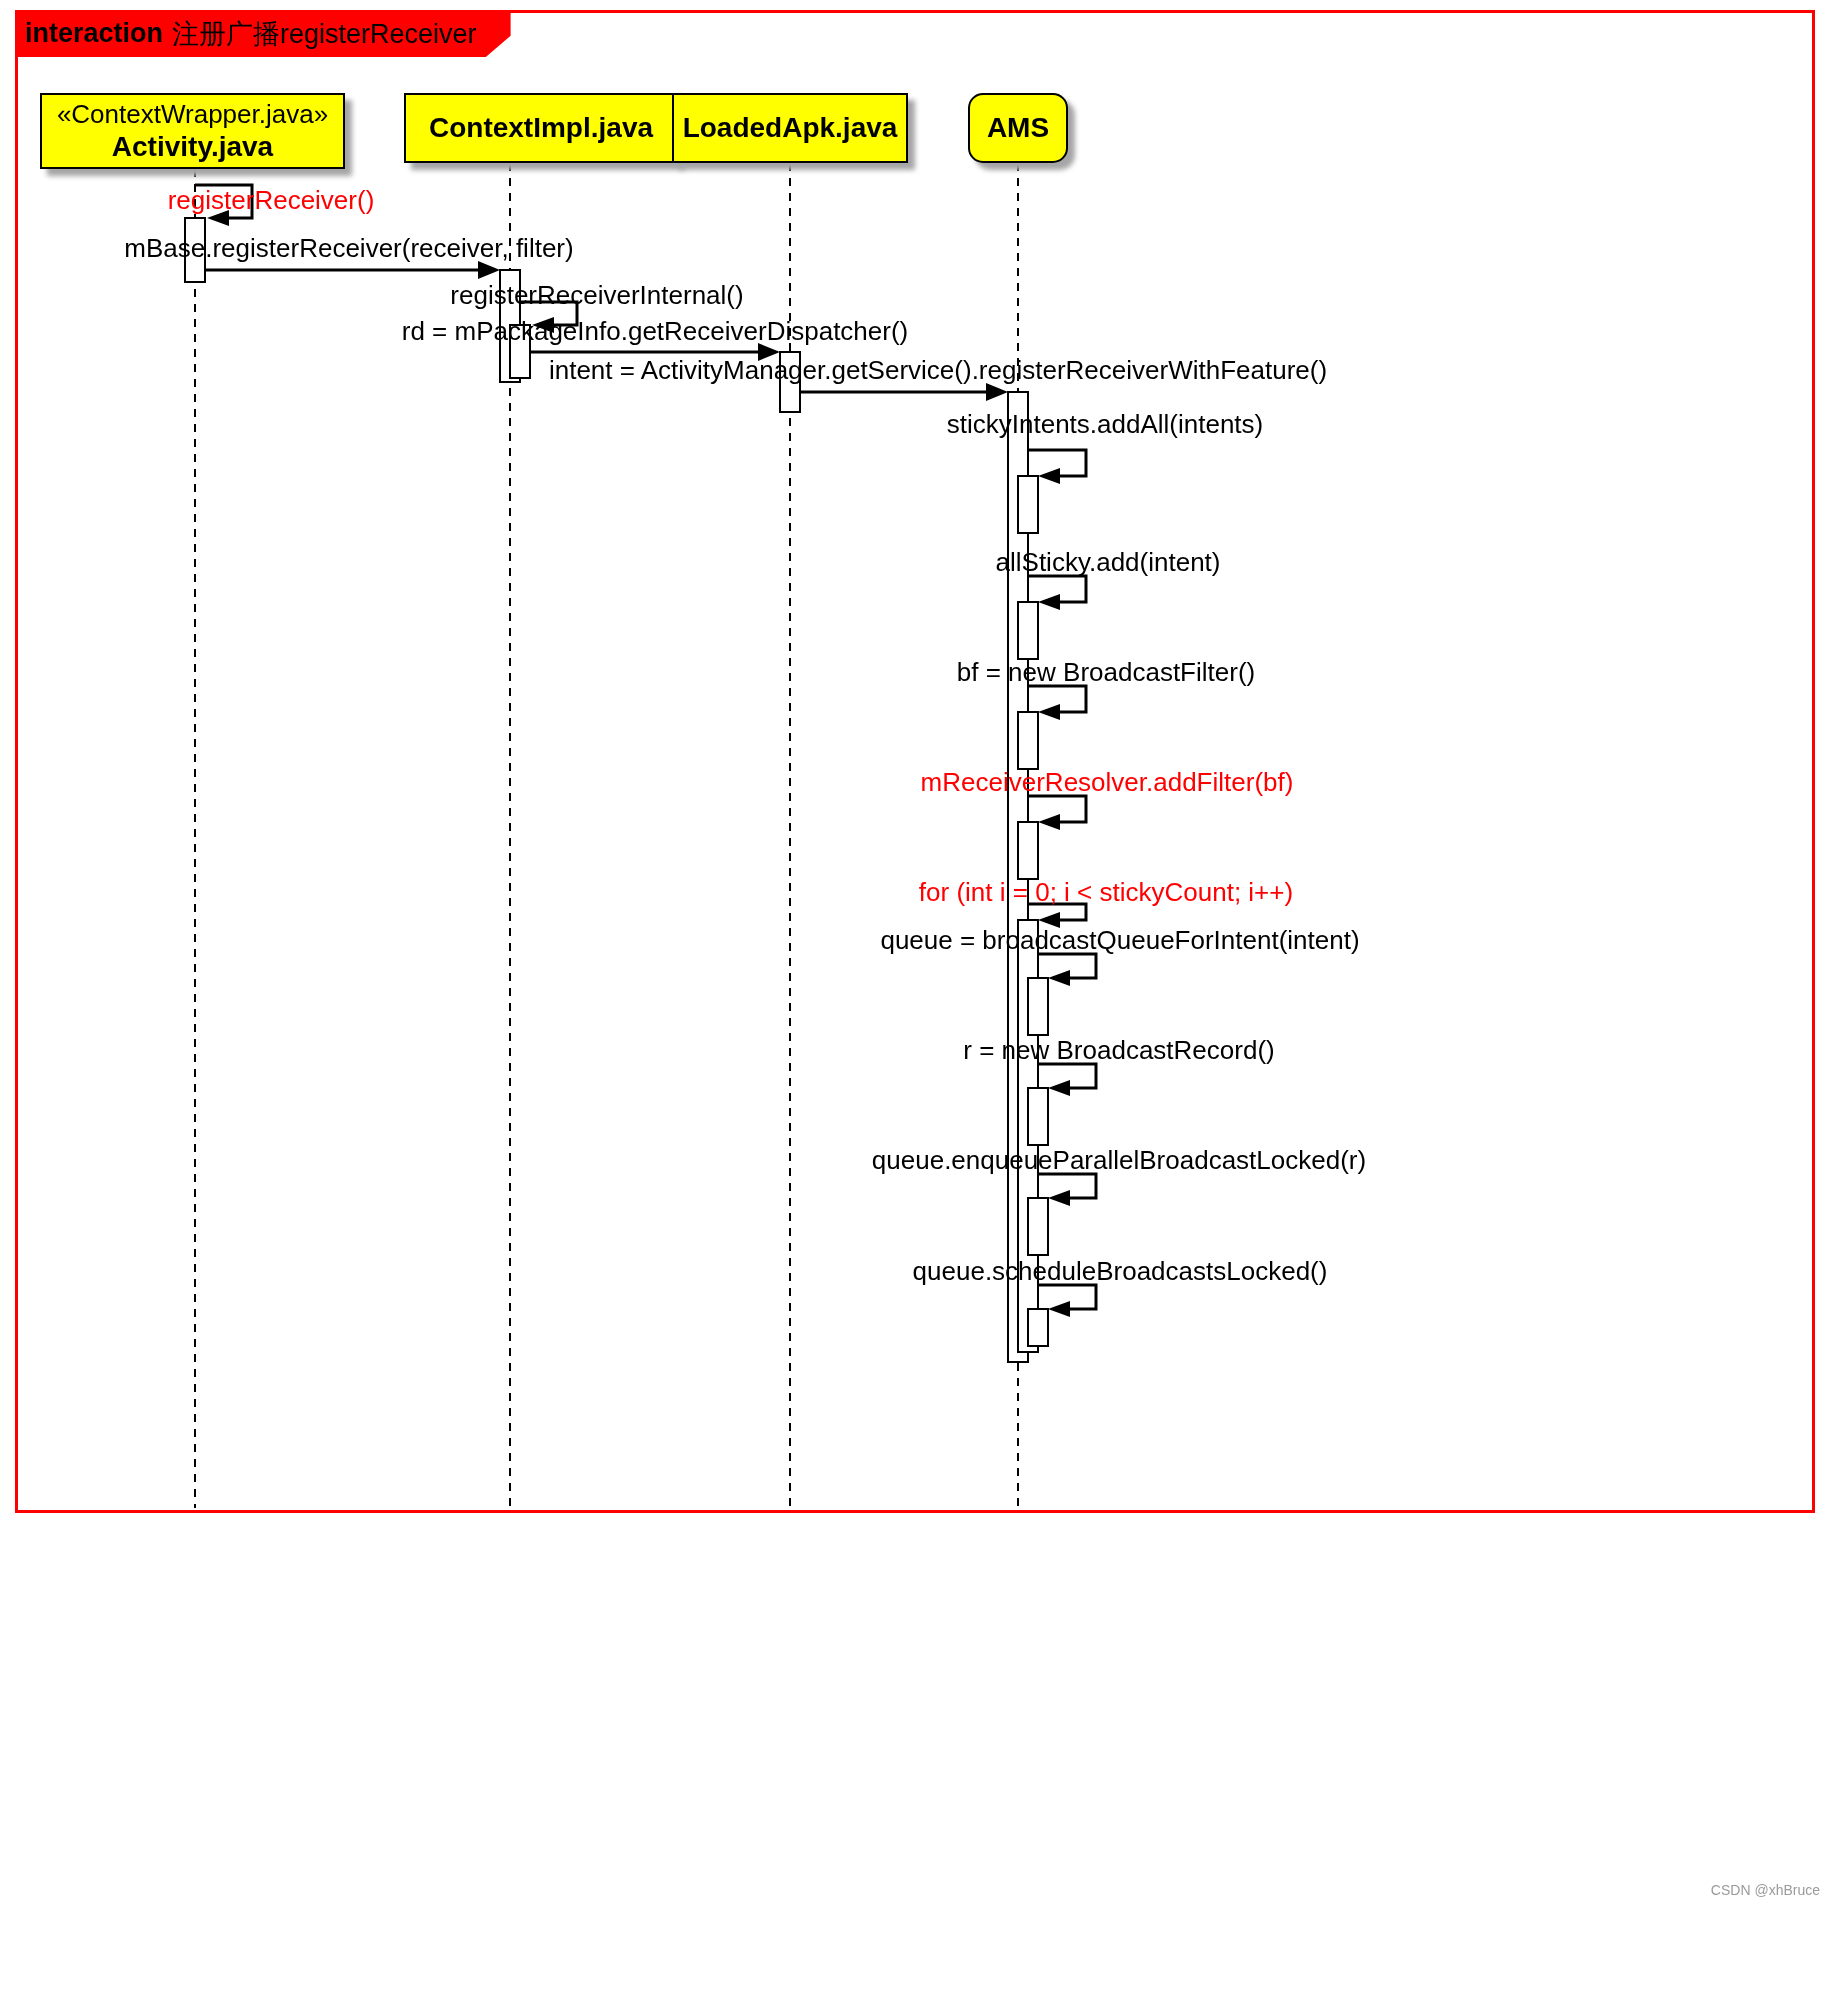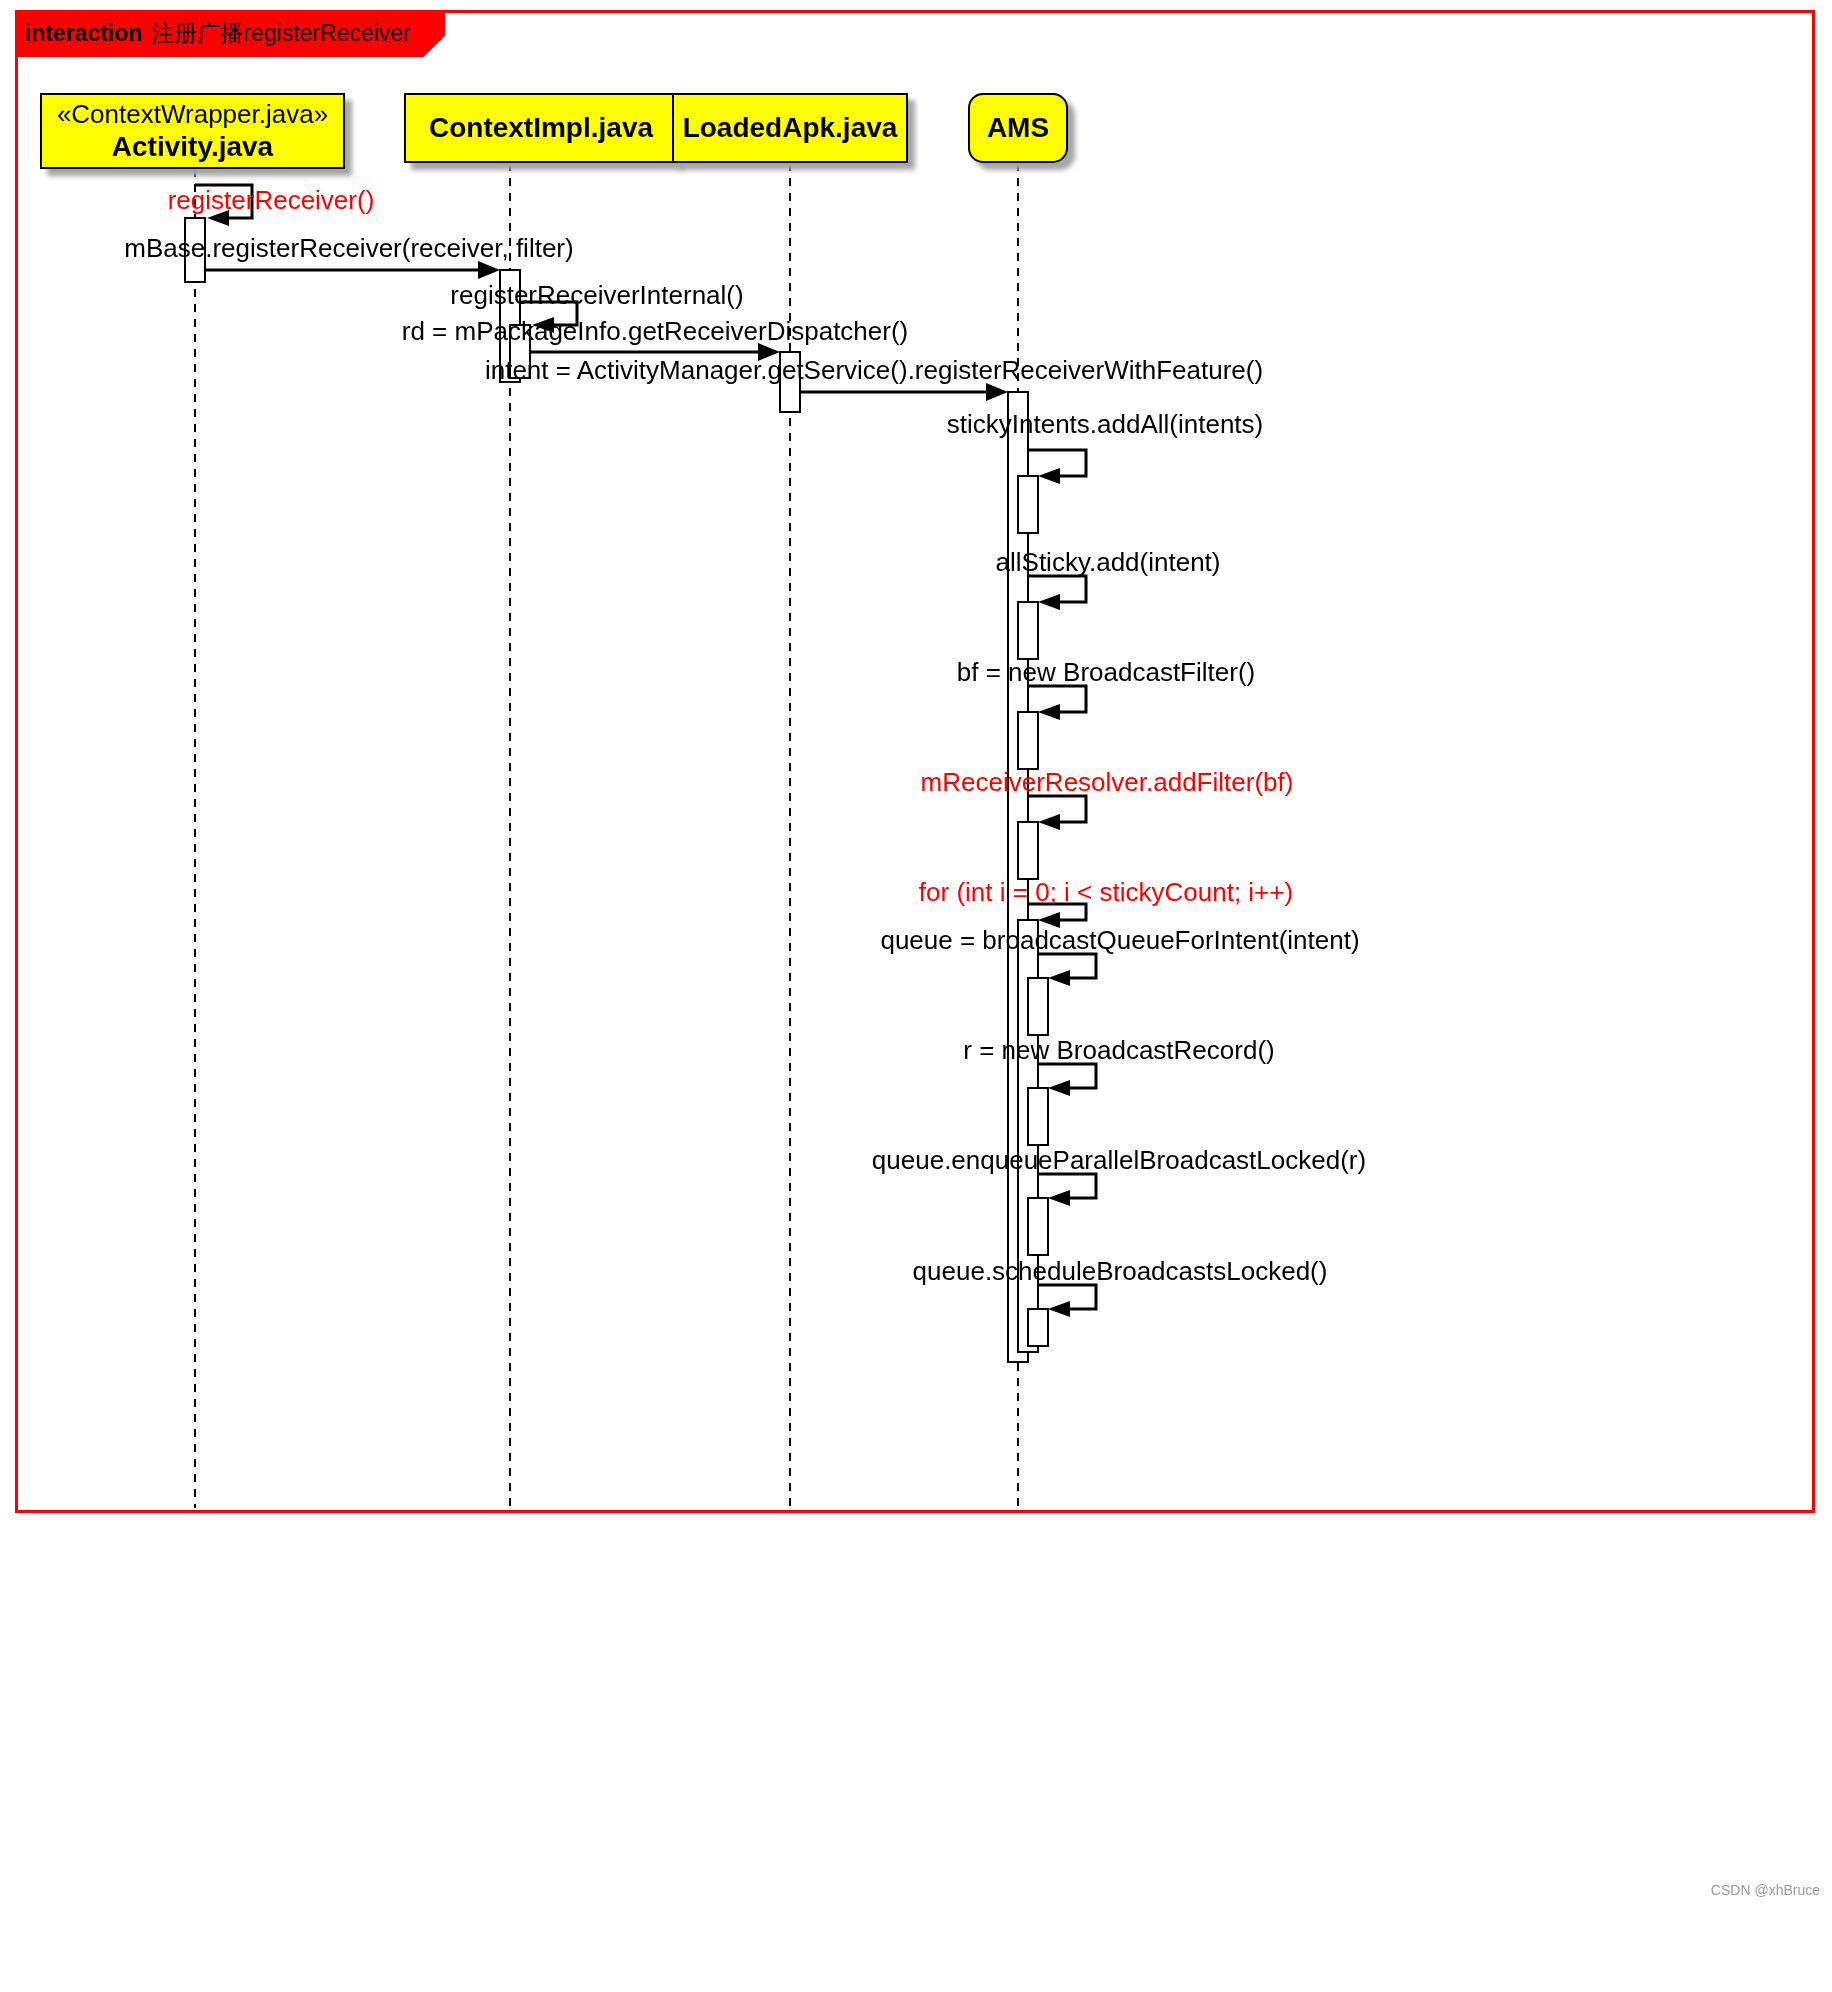--- a/index.html
+++ b/index.html
@@ -21,21 +21,21 @@
   }
   .frame-title{
     position:absolute;
     left:15px;top:10px;
     height:47px;
     background:#FF0000;
     color:#000000;
     display:flex;
     align-items:center;
     padding:0 34px 0 10px;
-    font-size:23px;
+    font-size:27px;
     clip-path:polygon(0 0,100% 0,100% 55%,95% 100%,0 100%);
     white-space:nowrap;
   }
   .frame-title .kw{font-weight:bold;margin-right:9px;}
   
   .participant{
     position:absolute;
     background:#FFFF00;
     border:2.5px solid #000000;
     box-sizing:border-box;
@@ -159,21 +159,21 @@
     <div class="pname">LoadedApk.java</div>
   </div>
   <div class="participant" style="left:968px;top:93px;width:100px;height:70px;border-radius:15px;">
     <div class="pname">AMS</div>
   </div>
 
   <div class="msg" style="left:271px;top:200px;" data-emphasis="red">registerReceiver()</div>
   <div class="msg" style="left:349px;top:248px;" data-emphasis="black">mBase.registerReceiver(receiver, filter)</div>
   <div class="msg" style="left:597px;top:295px;" data-emphasis="black">registerReceiverInternal()</div>
   <div class="msg" style="left:655px;top:331px;" data-emphasis="black">rd = mPackageInfo.getReceiverDispatcher()</div>
-  <div class="msg" style="left:874px;top:370px;" data-emphasis="black">intent = ActivityManager.getService().registerReceiverWithFeature()</div>
+  <div class="msg" style="left:938px;top:370px;" data-emphasis="black">intent = ActivityManager.getService().registerReceiverWithFeature()</div>
   <div class="msg" style="left:1105px;top:424px;" data-emphasis="black">stickyIntents.addAll(intents)</div>
   <div class="msg" style="left:1108px;top:562px;" data-emphasis="black">allSticky.add(intent)</div>
   <div class="msg" style="left:1106px;top:672px;" data-emphasis="black">bf = new BroadcastFilter()</div>
   <div class="msg" style="left:1107px;top:782px;" data-emphasis="red">mReceiverResolver.addFilter(bf)</div>
   <div class="msg" style="left:1106px;top:892px;" data-emphasis="red">for (int i = 0; i &lt; stickyCount; i++)</div>
   <div class="msg" style="left:1120px;top:940px;" data-emphasis="black">queue = broadcastQueueForIntent(intent)</div>
   <div class="msg" style="left:1119px;top:1050px;" data-emphasis="black">r = new BroadcastRecord()</div>
   <div class="msg" style="left:1119px;top:1160px;" data-emphasis="black">queue.enqueueParallelBroadcastLocked(r)</div>
   <div class="msg" style="left:1120px;top:1271px;" data-emphasis="black">queue.scheduleBroadcastsLocked()</div>
 

